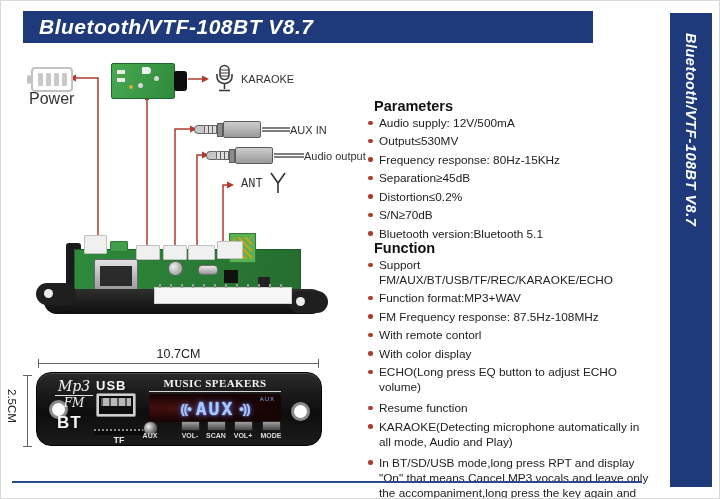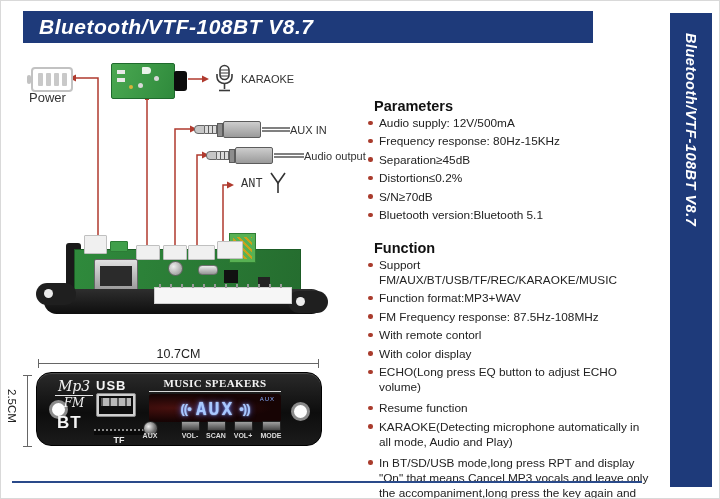--- a/index.html
+++ b/index.html
@@ -169,21 +169,21 @@
       <rect x="144" y="95" width="4" height="4"></rect>
     </g>
   </svg>
 
   <div class="power-icon">
     <div class="power-bar"></div>
       <div class="power-bar"></div>
       <div class="power-bar"></div>
       <div class="power-bar"></div>
   </div>
-  <div class="power-label diagram-label" style="font-size:13px;">Power</div>
+  <div class="power-label diagram-label" style="font-size:16px;">Power</div>
 
   <div class="mic-module">
     <div class="mm-logo"></div>
     <div class="mm-c1"></div>
       <div class="mm-c2"></div>
       <div class="mm-c3"></div>
       <div class="mm-c4"></div>
       <div class="mm-c5"></div>
     <div class="mm-jack"></div>
   </div>
@@ -308,30 +308,31 @@
     <div class="btn-label" style="left:166px;">SCAN</div>
     <div class="panel-btn" style="left:197px;"></div>
     <div class="btn-label" style="left:193px;">VOL+</div>
     <div class="panel-btn" style="left:225px;"></div>
     <div class="btn-label" style="left:221px;">MODE</div>
   </div>
 
   <div class="section-heading" style="left:373px;top:97px;">Parameters</div>
   <ul class="spec-list" style="left:366px;top:115px;width:285px;">
     <li>Audio supply: 12V/500mA</li>
+    <li>Output≤530MV</li>
     <li>Frequency response: 80Hz-15KHz</li>
     <li>Separation≥45dB</li>
     <li>Distortion≤0.2%</li>
     <li>S/N≥70dB</li>
     <li>Bluetooth version:Bluetooth 5.1</li>
   </ul>
 
   <div class="section-heading" style="left:373px;top:239px;">Function</div>
   <ul class="spec-list" style="left:366px;top:257px;width:283px;">
-    <li>Support FM/AUX/BT/USB/TF/REC/KARAOKE/MUSIC</li>
+    <li>Support FM/AUX/BT/USB/TF/REC/KARAOKE/ECHO</li>
     <li>Function format:MP3+WAV</li>
     <li>FM Frequency response: 87.5Hz-108MHz</li>
     <li>With remote contorl</li>
     <li>With color display</li>
     <li style="margin-bottom:6px;max-width:240px;">ECHO(Long press EQ button to adjust ECHO volume)</li>
     <li>Resume function</li>
     <li style="margin-bottom:6px;max-width:262px;">KARAOKE(Detecting microphone automatically in all mode,  Audio and Play)</li>
     <li>In BT/SD/USB mode,long press RPT and display "On" that means Cancel MP3 vocals and leave only the accompaniment,long press the key again and display "OFF" is to turn off the accompanimen</li>
   </ul>
 

